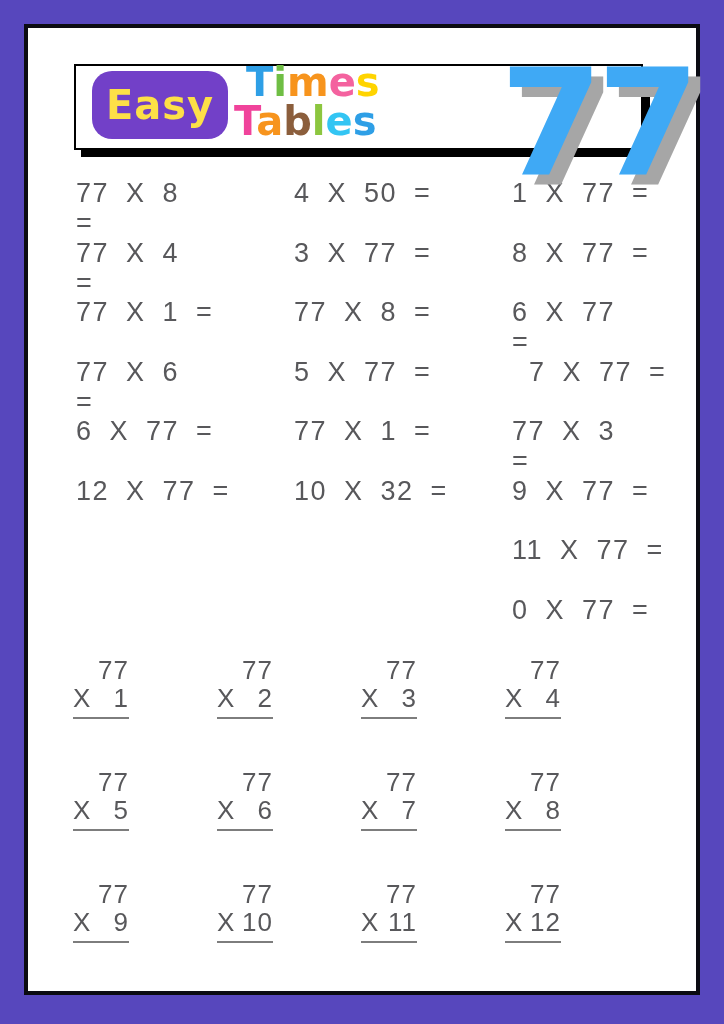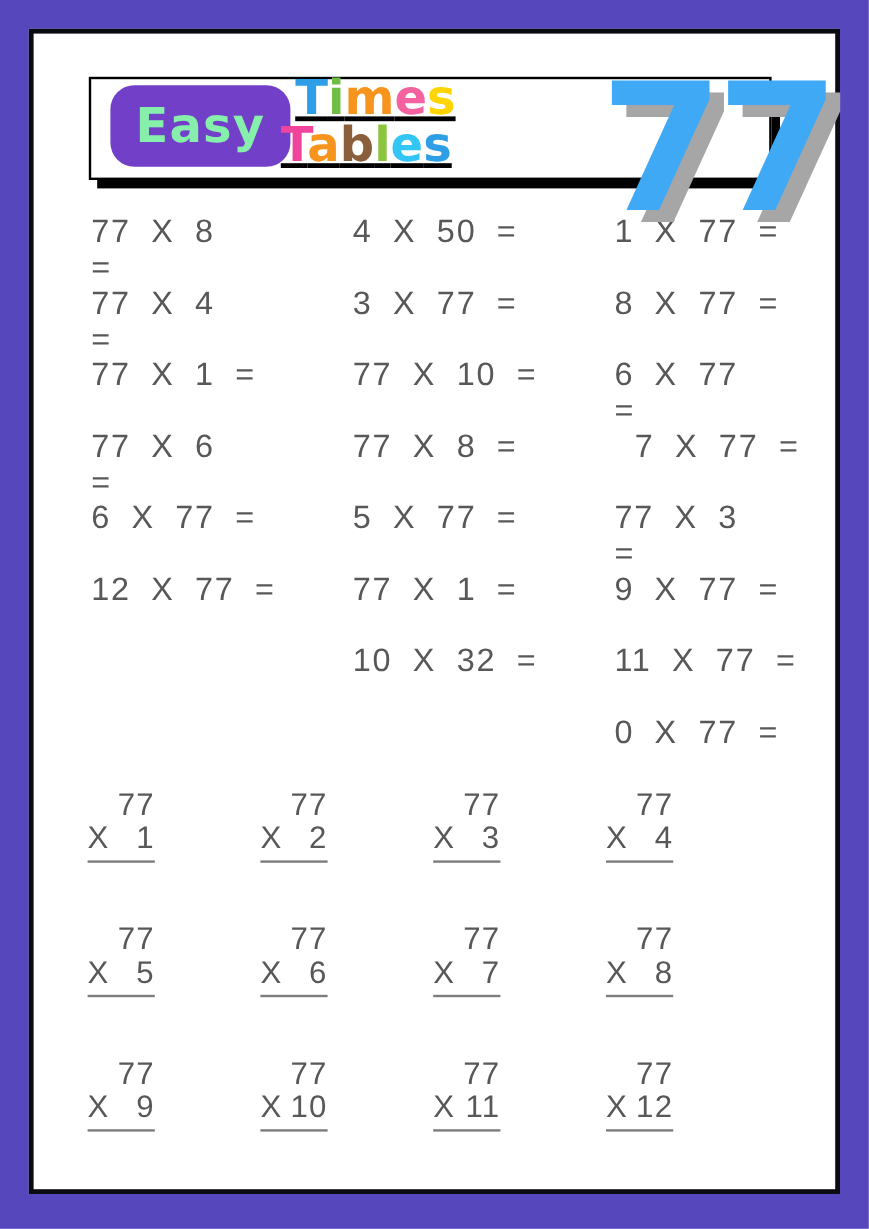--- a/index.html
+++ b/index.html
@@ -20,32 +20,32 @@
   
   .header-box {
     position: absolute; left: 46px; top: 36px;
     width: 565px; height: 82px;
     background: #ffffff;
     border: 2px solid #000000;
     box-shadow: 7px 7px 0 #000000;
   }
   .easy-badge {
     position: absolute; left: 16px; top: 5px;
-    width: 150px; height: 68px;
+    width: 136px; height: 68px;
     background: var(--color-badge, #7240C8);
     border-radius: 20px;
     display: flex; align-items: center; justify-content: center;
-    color: #86efac; font-weight: bold; font-size: 40px;
+    color: #fde047; font-weight: bold; font-size: 40px;
     font-family: "DejaVu Sans", sans-serif;
     letter-spacing: 1px;
   }
   .logo-text {
     position: absolute; left: 158px; top: -3px;
     font-family: "DejaVu Sans", sans-serif;
-    font-weight: bold; font-size: 40px; line-height: 39px; text-decoration: underline;
+    font-weight: bold; font-size: 40px; line-height: 39px;
   }
   .logo-line-times { padding-left: 12px; }
   .big-number {
     position: absolute; left: 424px; top: -16px;
     font-family: "DejaVu Sans", sans-serif;
     font-weight: bold; font-size: 148px; line-height: 1;
     letter-spacing: -6px;
     color: var(--color-big_number, #3FA9F5);
     text-shadow: 12px 10px 0 var(--color-big_number_shadow, #A6A6A6);
     z-index: 5;
@@ -104,21 +104,20 @@
 =</div>
       <div class="eq">77 X 1 =</div>
       <div class="eq">77 X 6
 =</div>
       <div class="eq">6 X 77 =</div>
       <div class="eq">12 X 77 =</div>
     </div>
     <div class="eq-col">
       <div class="eq">4 X 50 =</div>
       <div class="eq">3 X 77 =</div>
-      <div class="eq">77 X 10 =</div>
       <div class="eq">77 X 8 =</div>
       <div class="eq">5 X 77 =</div>
       <div class="eq">77 X 1 =</div>
       <div class="eq">10 X 32 =</div>
     </div>
     <div class="eq-col">
       <div class="eq">1 X 77 =</div>
       <div class="eq">8 X 77 =</div>
       <div class="eq">6 X 77
 =</div>

